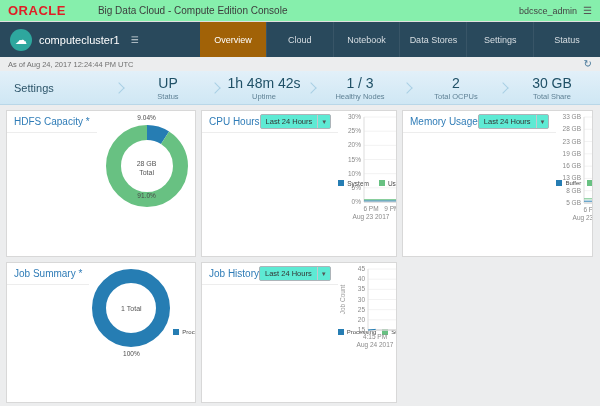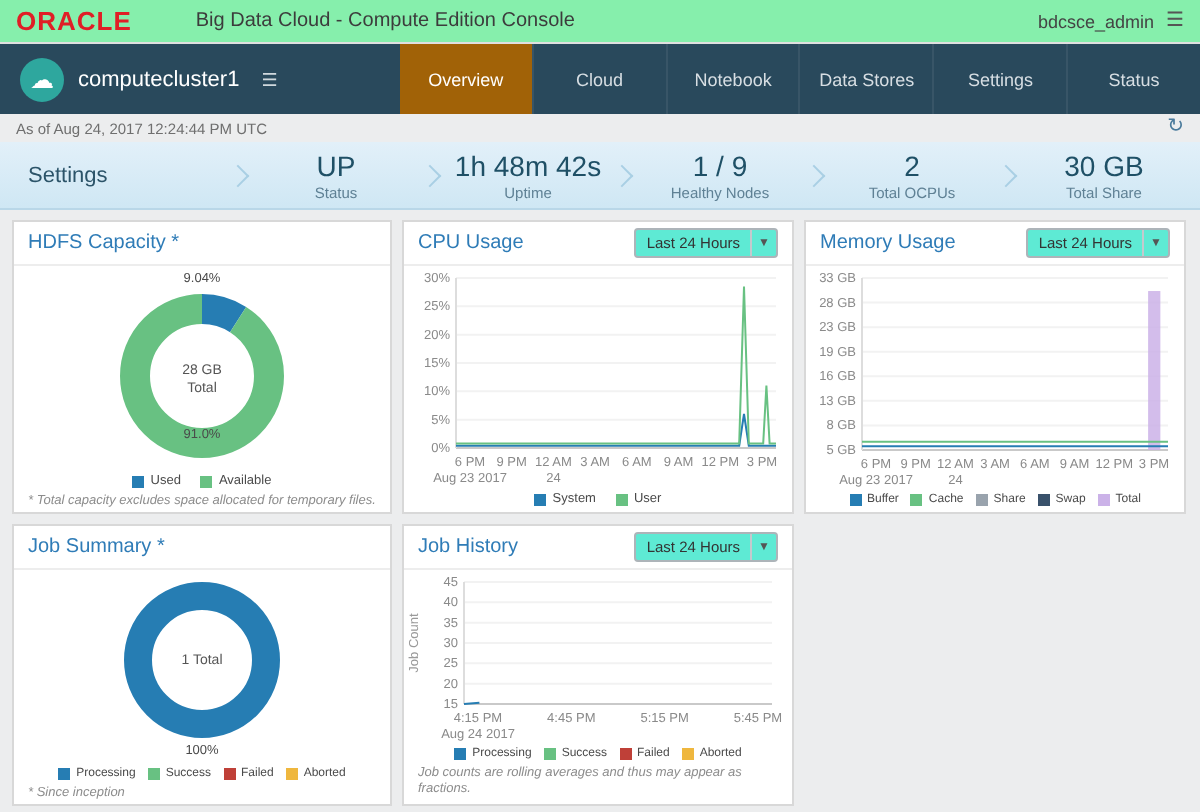--- a/index.html
+++ b/index.html
@@ -33,21 +33,21 @@
 
 .summary{height:34px;background:linear-gradient(#e2f0f9,#cfe7f4);border-bottom:1px solid #b9d7e8;display:flex;align-items:center}
 .summary-label{width:120px;padding-left:14px;font-size:11px;color:#2c5469}
 .metric{flex:1;text-align:center;position:relative}
 .metric .val{font-size:14px;color:#1f5066}
 .metric .lab{font-size:7.5px;color:#5f8195;margin-top:1px}
 .chev{position:absolute;left:-5px;top:50%;width:8px;height:8px;border-top:1.5px solid #a9cfe4;border-right:1.5px solid #a9cfe4;transform:translateY(-50%) rotate(45deg)}
 
 
 .content{padding:5px 6px;display:grid;grid-template-columns:190px 196px 191px;grid-template-rows:147px 141px;gap:5px}
-.card{background:#fff;border:1px solid #d8d8d8;display:flex;flex-direction:column;overflow:hidden}
+.card{background:#fff;border:1px solid #d8d8d8;display:flex;overflow:hidden}
 .card-head{height:22px;display:flex;align-items:center;justify-content:space-between;padding:0 7px;border-bottom:1px solid #ededed;flex:0 0 auto}
 .card-title{font-size:10px;color:#2f7cb7;white-space:nowrap}
 .dropdown{display:flex;align-items:center;border:1px solid #adb4b9;border-radius:2px;background:#5eead4;height:15px;font-size:7.5px;color:#333;cursor:pointer}
 .dropdown .dd-text{padding:0 5px;white-space:nowrap}
 .dropdown .dd-arrow{border-left:1px solid #c4c9cd;padding:0 3px;font-size:6px;color:#555;height:100%;display:flex;align-items:center}
 .card-body{flex:1;position:relative}
 .legend-row{display:flex;justify-content:center;align-items:center;gap:10px;padding:2px 0 3px;flex:0 0 auto}
 .legend-row.small{gap:6px}
 .leg{display:flex;align-items:center;gap:3px;font-size:6.5px;color:#4a4a4a}
 .legend-row.small .leg{font-size:6px}
@@ -111,21 +111,21 @@
     <div class="val">UP</div>
     <div class="lab">Status</div>
   </div>
   <div class="metric">
     <span class="chev"></span>
     <div class="val">1h 48m 42s</div>
     <div class="lab">Uptime</div>
   </div>
   <div class="metric">
     <span class="chev"></span>
-    <div class="val">1 / 9</div>
+    <div class="val">1 / 3</div>
     <div class="lab">Healthy Nodes</div>
   </div>
   <div class="metric">
     <span class="chev"></span>
     <div class="val">2</div>
     <div class="lab">Total OCPUs</div>
   </div>
   <div class="metric">
     <span class="chev"></span>
     <div class="val">30 GB</div>
@@ -161,21 +161,21 @@
         <span class="leg">
           <span class="sw" style="background: rgb(104, 193, 130);"></span>
           <span>Available</span>
         </span>
       </div>
     <div class="footnote">* Total capacity excludes space allocated for temporary files.</div>
   </div>
 
   <div class="card">
     <div class="card-head">
-      <span class="card-title">CPU Usage</span>
+      <span class="card-title">CPU Hours</span>
       <span class="dropdown">
         <span class="dd-text">Last 24 Hours</span>
         <span class="dd-arrow">▼</span>
       </span>
     </div>
     <div class="card-body">
       <div class="axchart"><svg width="194" height="111" font-family="Liberation Sans, sans-serif">
             <line x1="26" y1="6" x2="186" y2="6" stroke="#f2f2f2"></line>
             <text x="23" y="8" font-size="6.5" fill="#8a8a8a" text-anchor="end">30%</text>
             <line x1="26" y1="20.166666666666664" x2="186" y2="20.166666666666664" stroke="#f2f2f2"></line>

